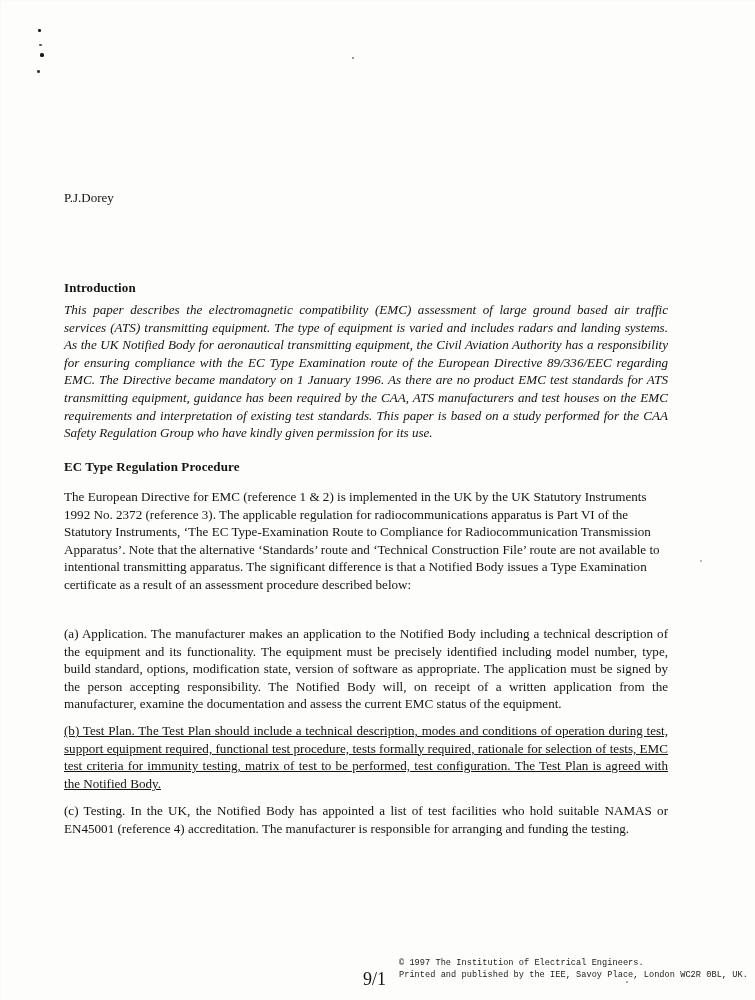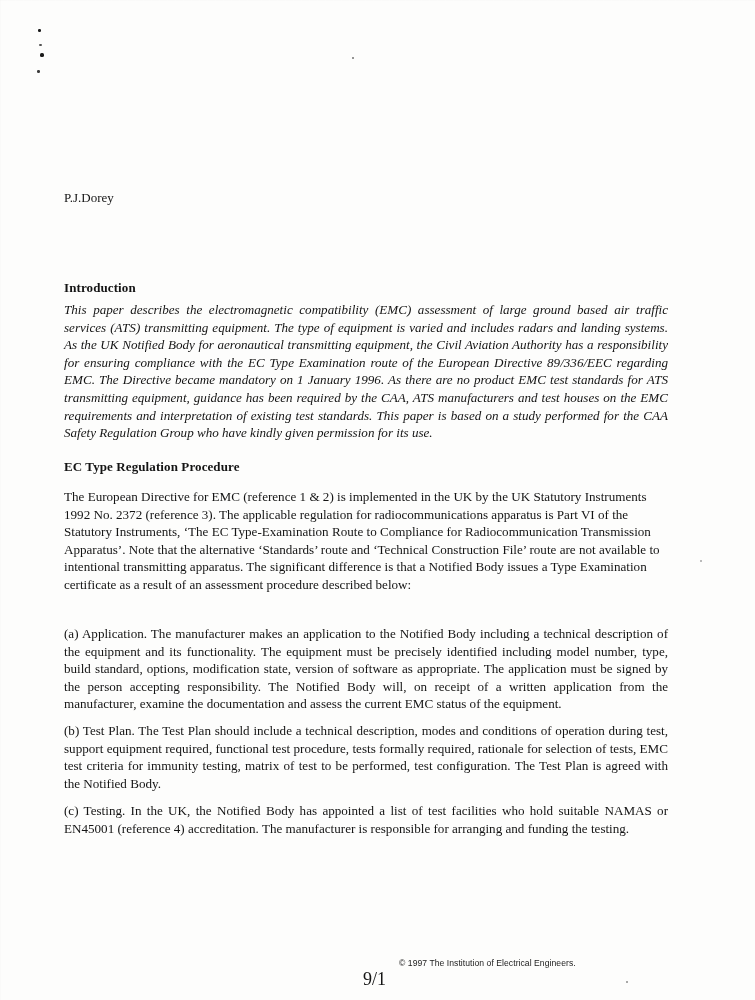--- a/index.html
+++ b/index.html
@@ -77,21 +77,21 @@
   }
 
   
   .blk { position: absolute; left: 64px; width: 604px; }
 
   #intro-heading   { top: 280px; }
   #intro-para      { top: 301px; font-style: italic; }
   #ec-heading      { top: 459px; }
   #ec-para         { top: 488px; }
   #app-para        { top: 613px; margin-top: 12px; }
-  #plan-para       { top: 722px; }
+  #plan-para       { top: 722px; text-decoration: underline; }
   #test-para       { top: 802px; }
   #affiliation     { top: 905px; font-size: 13.1px; }
 
   .footer {
     position: absolute;
     left: 0;
     top: 957px;
     width: 755px;
     height: 40px;
   }
@@ -99,21 +99,21 @@
     position: absolute;
     left: 363px;
     top: 12px;
     font-size: 18px;
     font-family: "Liberation Serif", "DejaVu Serif", serif;
   }
   .copyright {
     position: absolute;
     left: 399px;
     top: 0px;
-    font-family: Liberation Sans, sans-serif;
+    font-family: Liberation Mono, monospace;
     font-size: 8.6px;
     line-height: 12.4px;
     color: #1b1b1b;
     letter-spacing: .05px;
   }
   .copyright span { display: block; white-space: nowrap; }
 </style>
 </head>
 <body>
 
@@ -156,16 +156,17 @@
 
   <div class="blk" id="test-para">
     <p class="body-text">(c)  Testing. In the UK, the Notified Body has appointed a list of test facilities who hold suitable NAMAS or EN45001 (reference 4) accreditation. The manufacturer is responsible for arranging and funding the testing.</p>
   </div>
 
 
   <div class="footer">
     <div class="page-number">9/1</div>
     <div class="copyright">
       <span>© 1997 The Institution of Electrical Engineers.</span>
+      <span>Printed and published by the IEE, Savoy Place, London WC2R 0BL, UK.</span>
     </div>
   </div>
 
 </div>
 
 </body></html>

